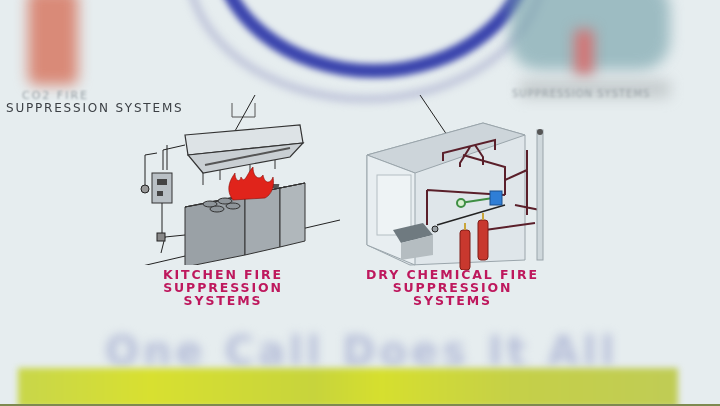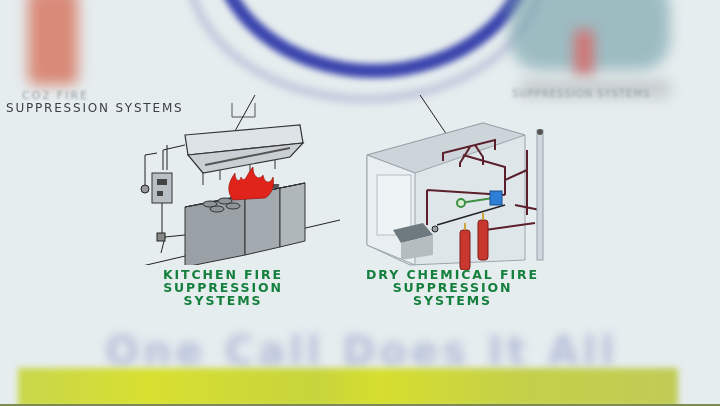--- a/index.html
+++ b/index.html
@@ -45,21 +45,21 @@
       left: 520px; top: 80px; width: 150px; height: 18px; background: #b8bec0; opacity: 0.7;
     }
     .tr-caption {
       position: absolute; left: 512px; top: 88px; font-size: 10px; letter-spacing: 1px;
       color: #9aa3a8; filter: blur(1.5px);
     }
     
     .panel { position: absolute; }
     .caption {
       position: absolute; text-align: center; font-size: 12.5px; line-height: 13px;
-      letter-spacing: 1.9px; color: #15803d; font-weight: bold;
+      letter-spacing: 1.9px; color: #be185d; font-weight: bold;
     }
     
     .tagline {
       position: absolute; left: 105px; top: 328px; font-size: 40px; color: #b5bdd8;
       filter: blur(5px); letter-spacing: 4px; font-weight: bold;
     }
     .yellow-bar {
       position: absolute; left: 18px; top: 368px; width: 660px; height: 40px;
       background: linear-gradient(90deg, #c8d64a 0%, #d8e030 20%, #c7d43c 45%, #d6df2e 55%, #c5d048 75%, #c0cc55 100%);
       filter: blur(3px);

